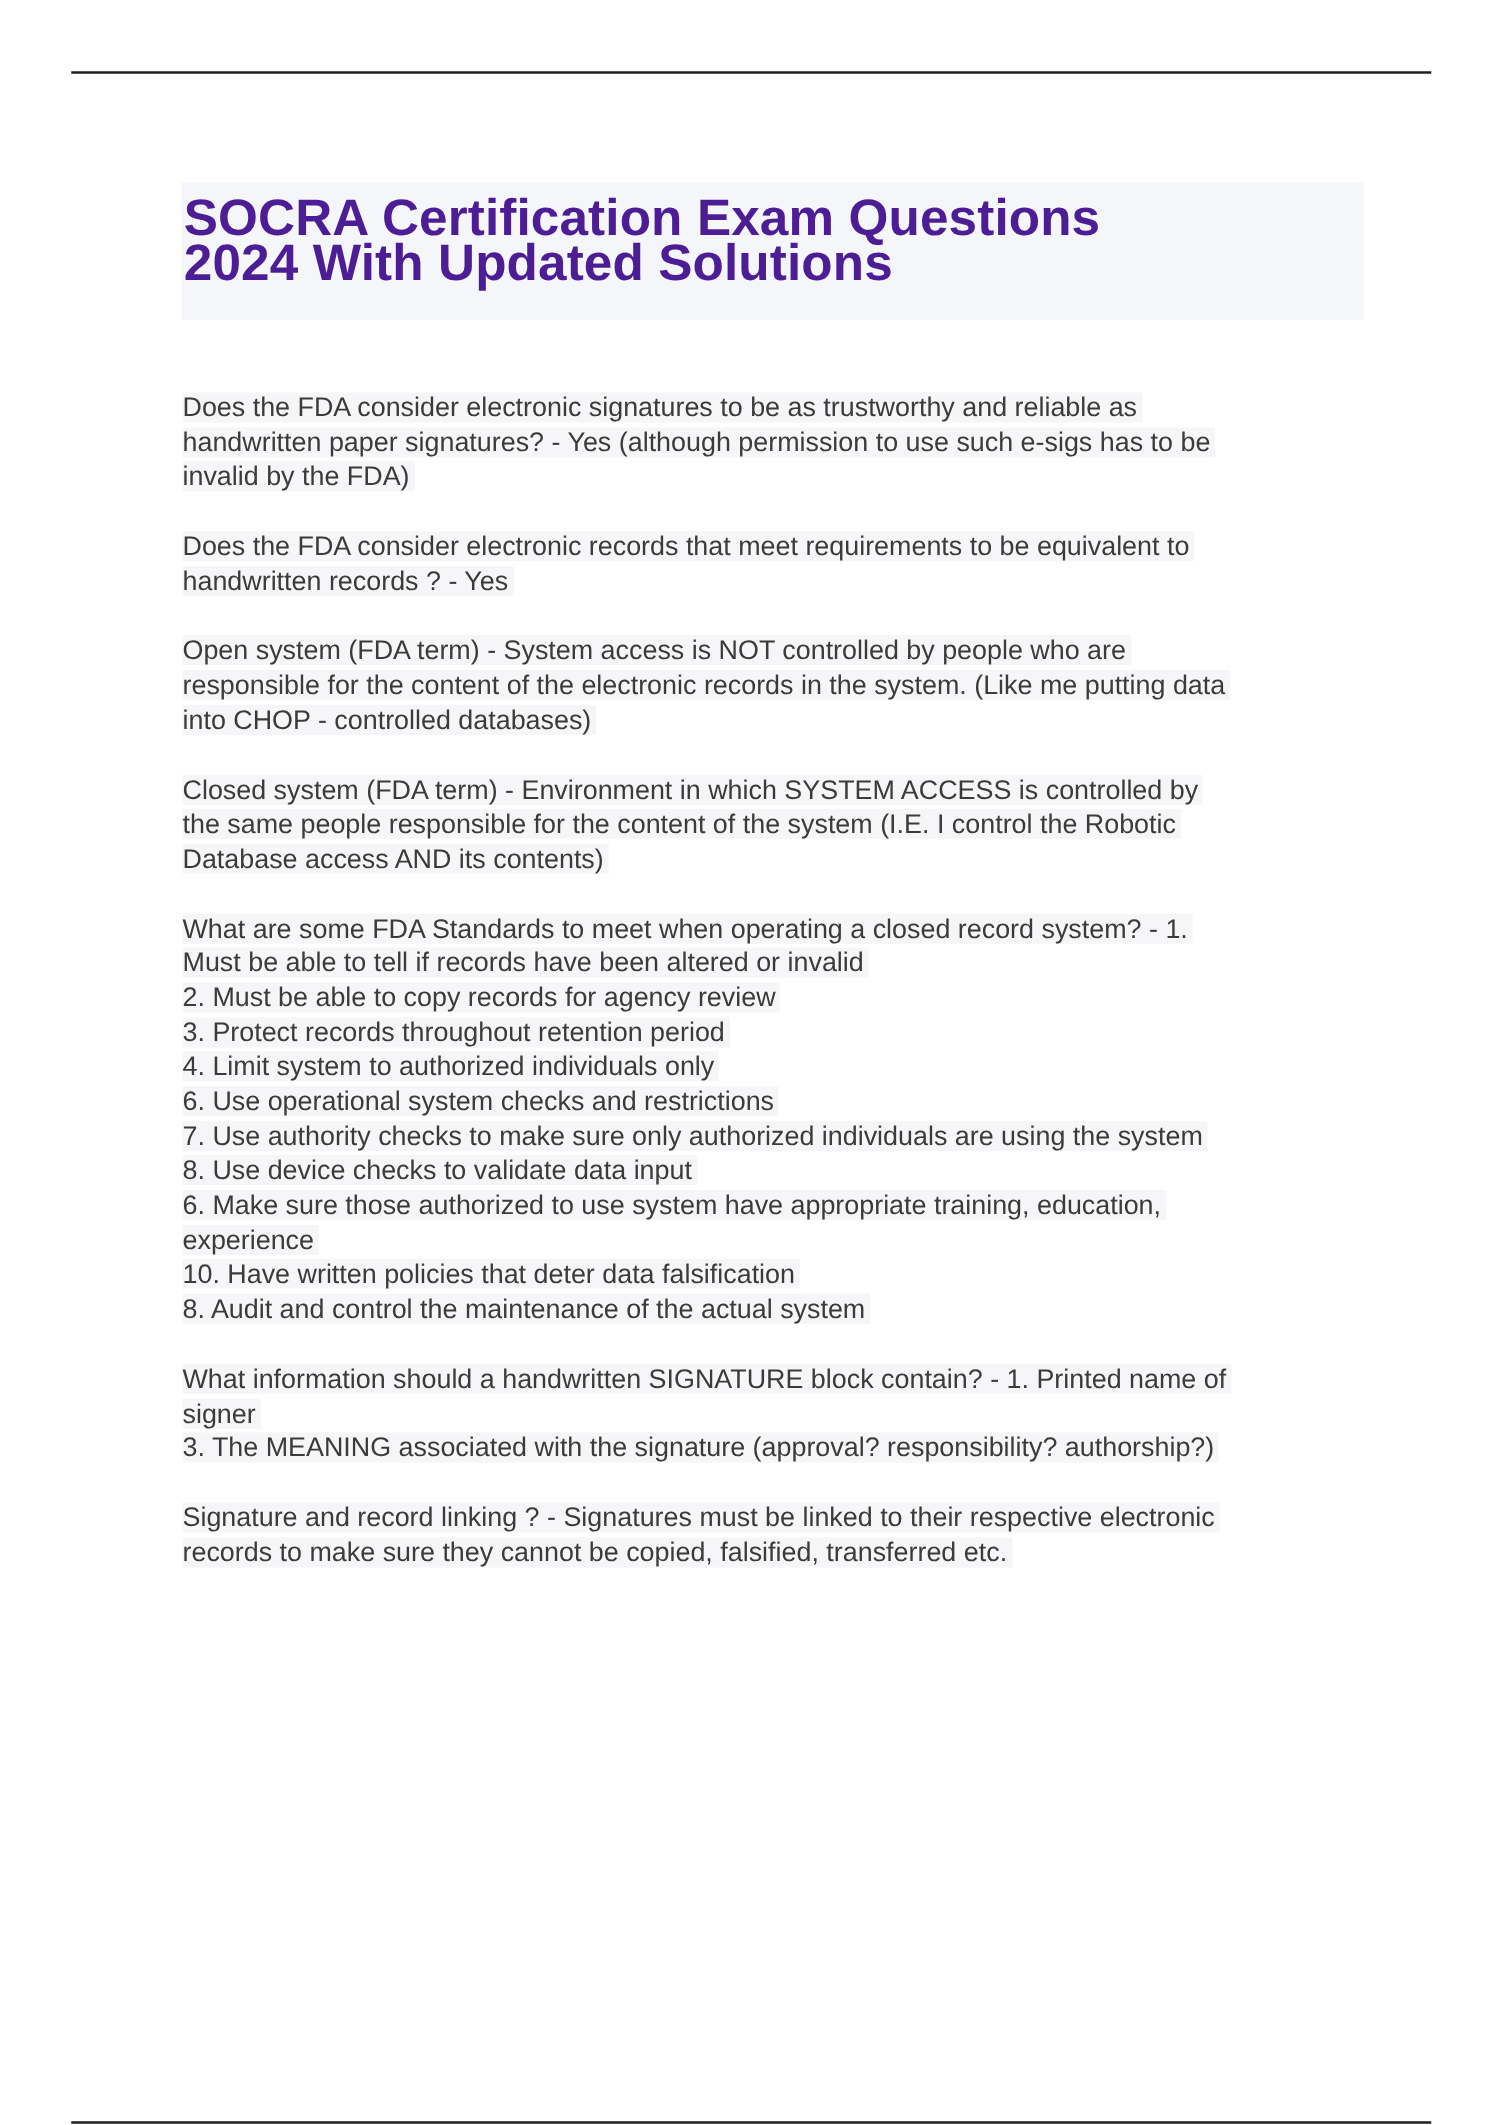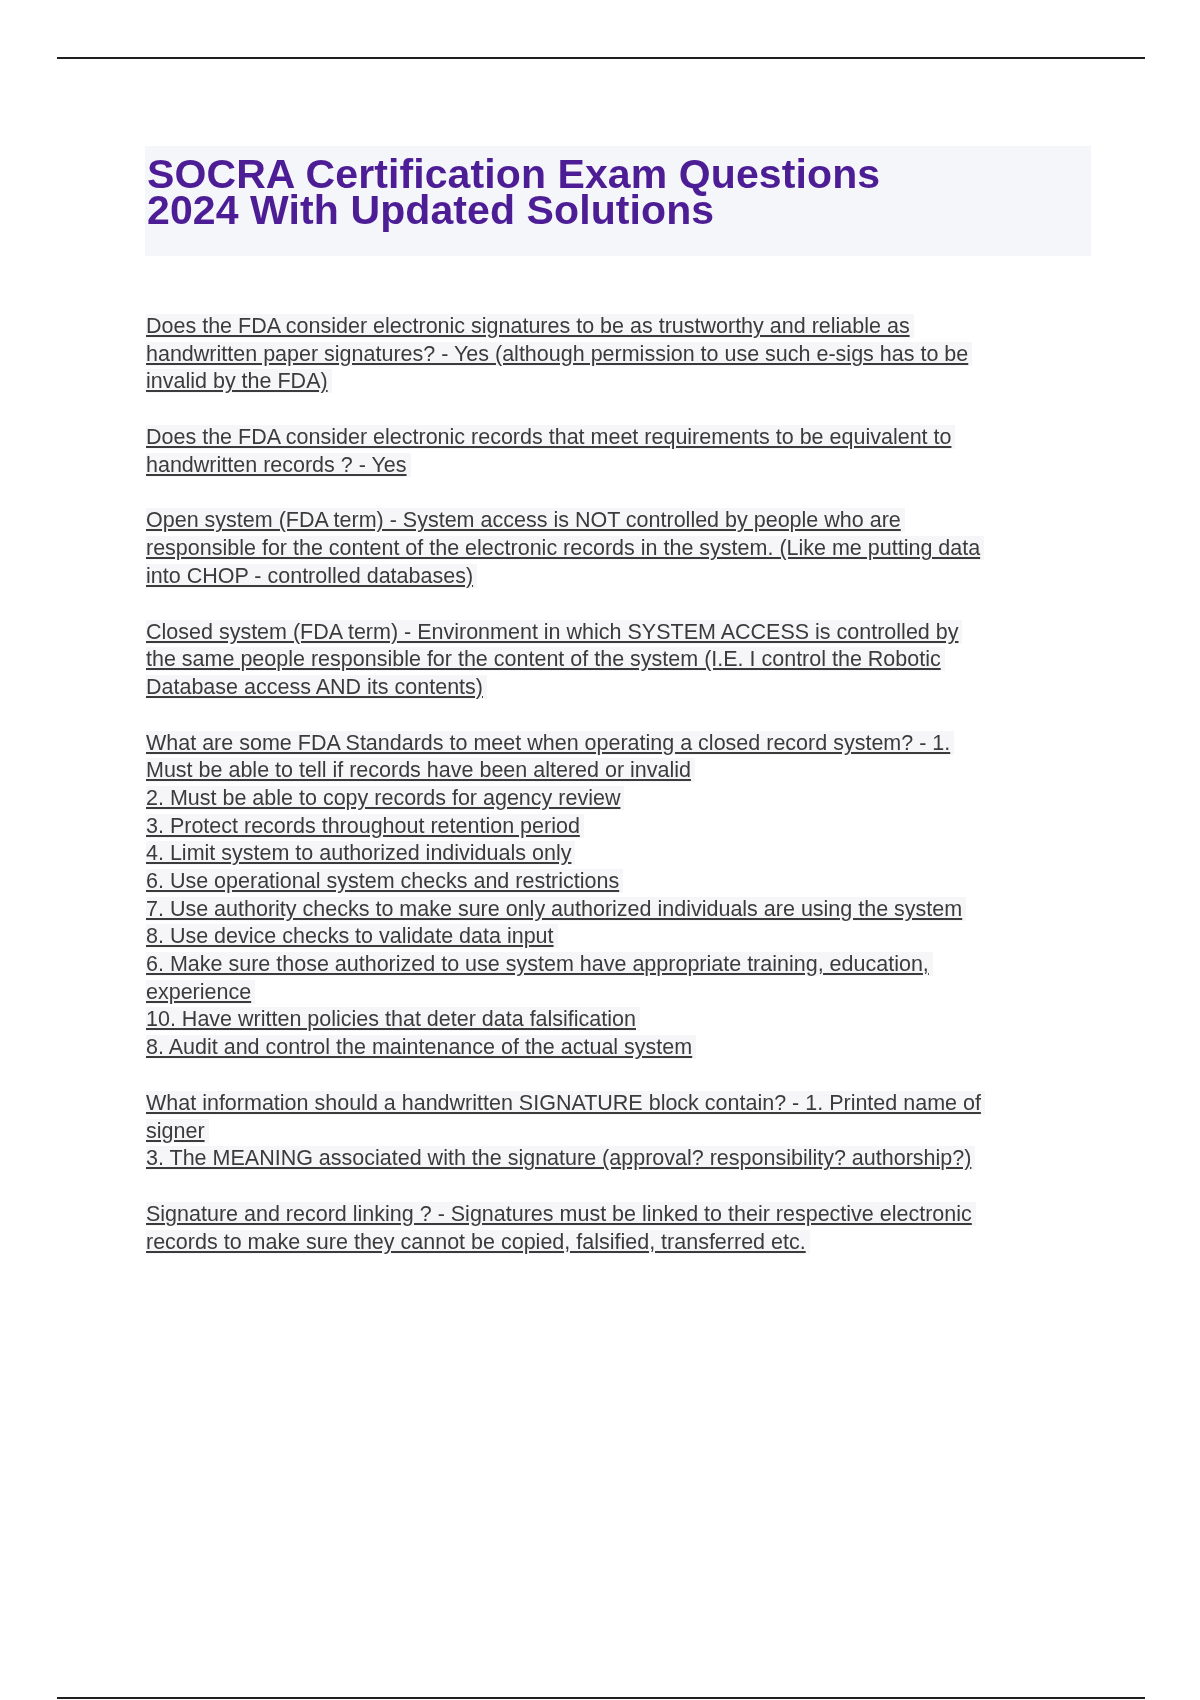--- a/index.html
+++ b/index.html
@@ -52,21 +52,20 @@
     .qa {
       margin: 0 0 28px 0;
     }
     .line {
       display: block;
       font-size: 21.5px;
       line-height: 27.7px;
       height: 27.7px;
       color: #3b3b3b;
       white-space: nowrap;
-      text-decoration: underline;
     }
     .line span {
       background: #f6f6f8;
       padding-right: 4px;
     }
   </style>
 </head>
 <body>
 
 <div class="rule top"></div>

